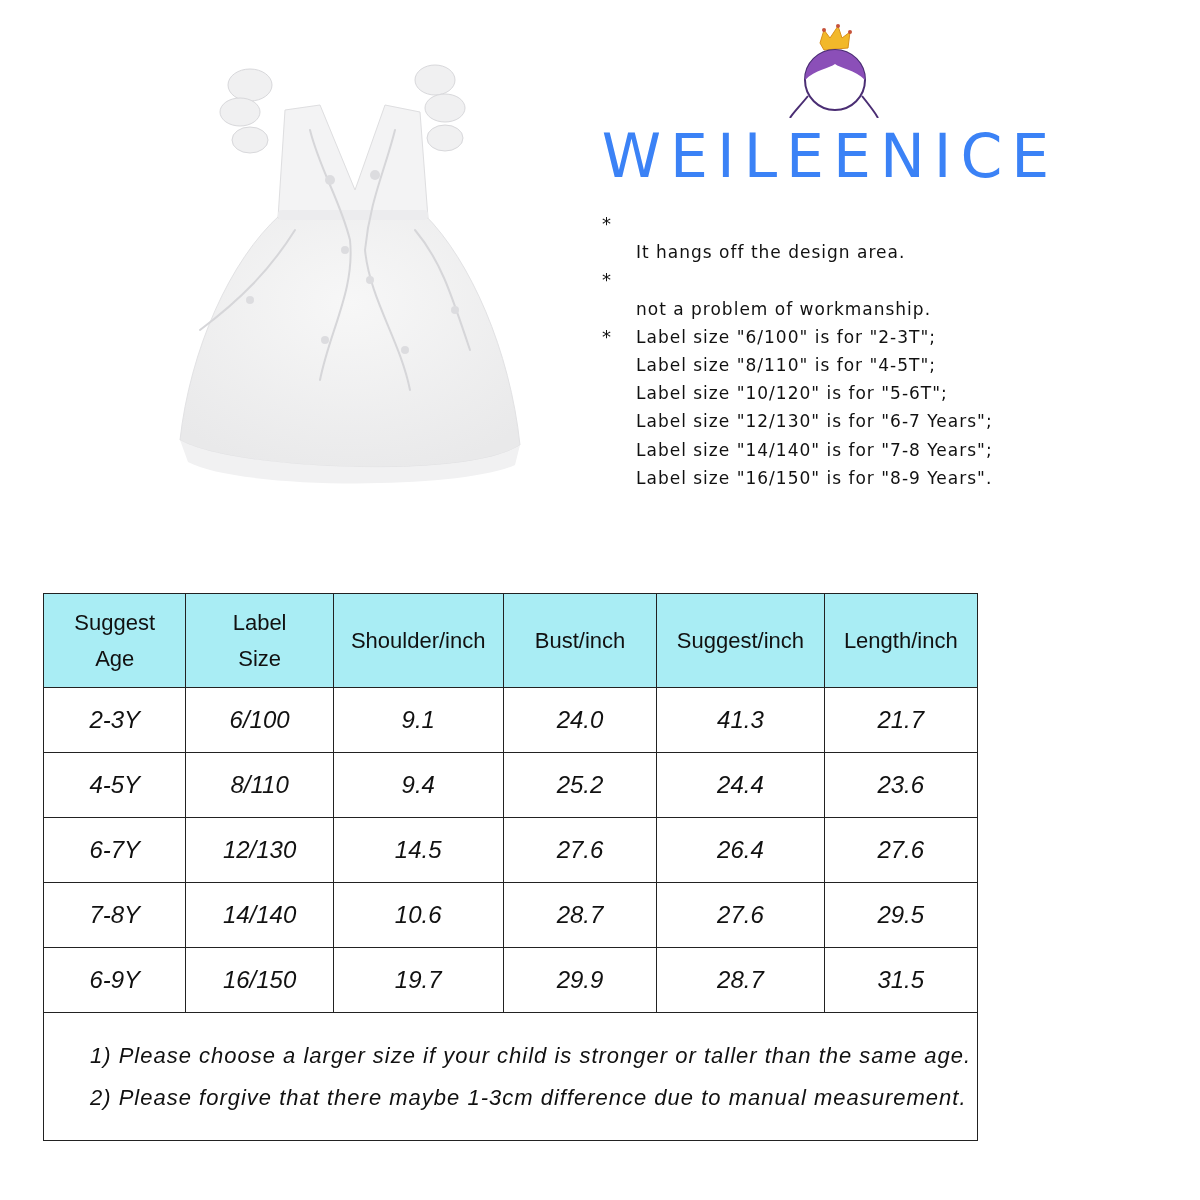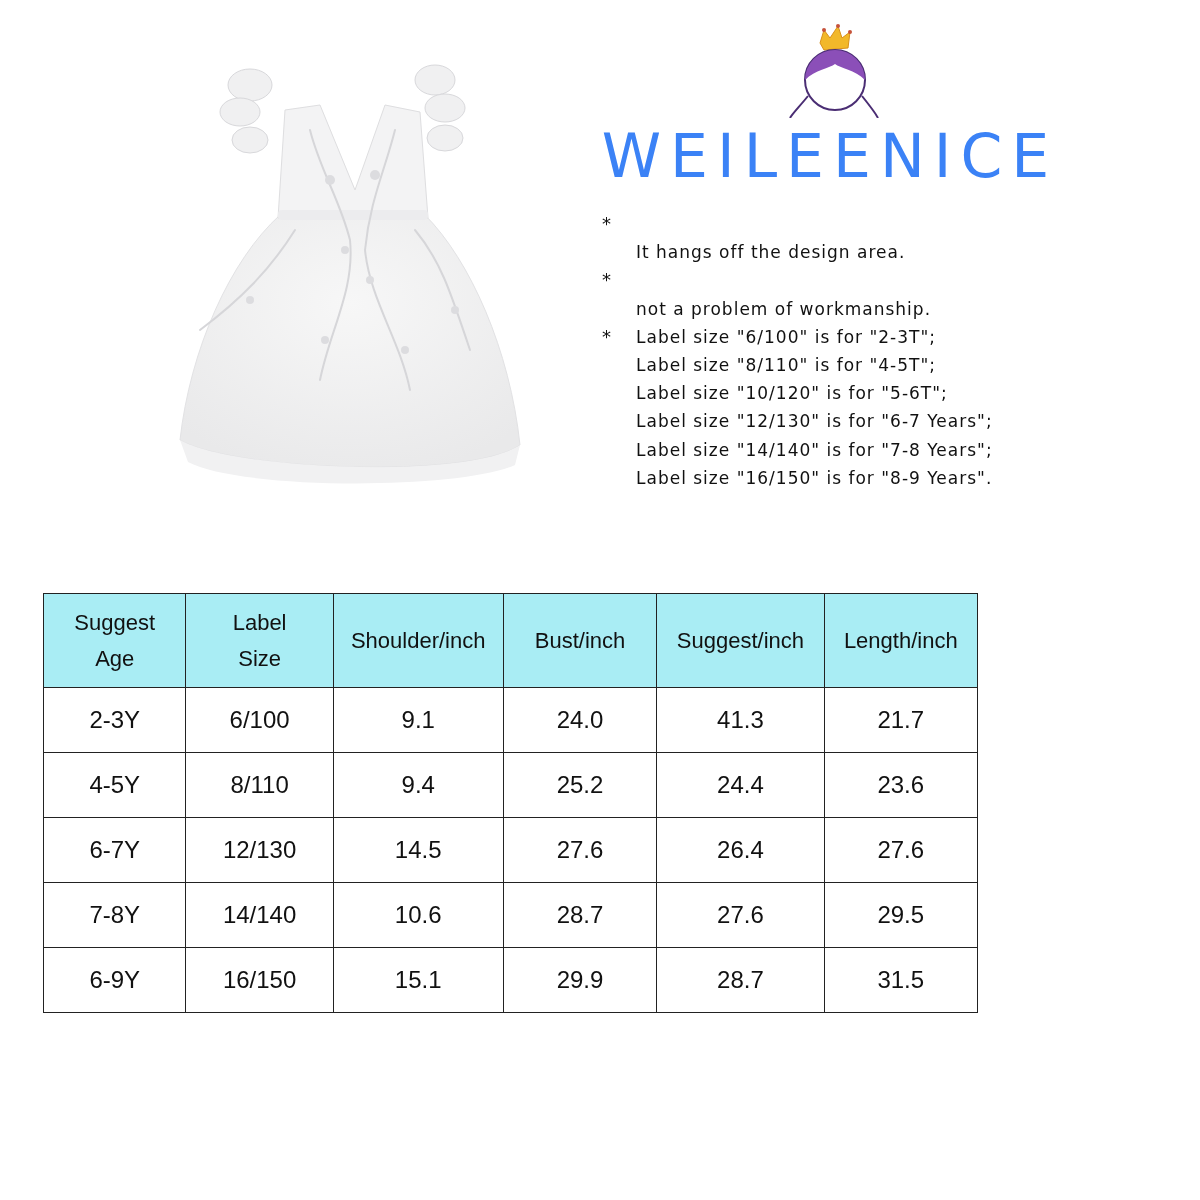--- a/index.html
+++ b/index.html
@@ -10,21 +10,21 @@
   .brand { position:absolute; left:600px; top:121px; width:460px; text-align:center;
            font-family:"DejaVu Sans", sans-serif; font-size:60px; letter-spacing:9px; color:#3b82f6; font-weight:400; }
 
   .notes { position:absolute; left:600px; top:210px; width:520px; font-family:"DejaVu Sans", sans-serif; font-size:17px; letter-spacing:1px; color:#111; }
   .notes .line { height:28.2px; line-height:28.2px; display:flex; white-space:nowrap; }
   .notes .star { width:34px; text-align:left; padding-left:2px; font-size:18px; }
 
   table.size { position:absolute; left:43px; top:553px; width:935px; border-collapse:collapse;margin-top:40px; }
   table.size td, table.size th { border:1.5px solid #222; text-align:center; font-weight:400; }
   table.size th { background:#a9edf4; height:91px; font-size:22px; line-height:36px; color:#111; }
-  table.size td { height:62px; font-size:24px; color:#111; }
+  table.size td { height:62px; font-size:24px; color:#111;font-style:italic; }
   table.size td.footer { text-align:left; height:125px; font-size:22px; letter-spacing:1px; padding-left:46px; }
   .footer .fl { height:42px; line-height:42px; }
 </style>
 </head>
 <body>
 
 <div class="dress-wrap">
   <svg width="370" height="440" viewBox="0 0 370 440">
     <defs>
       <radialGradient id="skirt" cx="50%" cy="35%" r="70%">
@@ -186,19 +186,25 @@
       <td>7-8Y</td>
         <td>14/140</td>
         <td>10.6</td>
         <td>28.7</td>
         <td>27.6</td>
         <td>29.5</td>
     </tr>
     <tr>
       <td>6-9Y</td>
         <td>16/150</td>
-        <td>15.1</td>
+        <td>19.7</td>
         <td>29.9</td>
         <td>28.7</td>
         <td>31.5</td>
     </tr>
+    <tr>
+      <td class="footer" colspan="6">
+        <div class="fl">1) Please choose a larger size if your child is stronger or taller than the same age.</div>
+        <div class="fl">2) Please forgive that there maybe 1-3cm difference due to manual measurement.</div>
+      </td>
+    </tr>
   </tbody>
 </table>
 
 </body></html>

